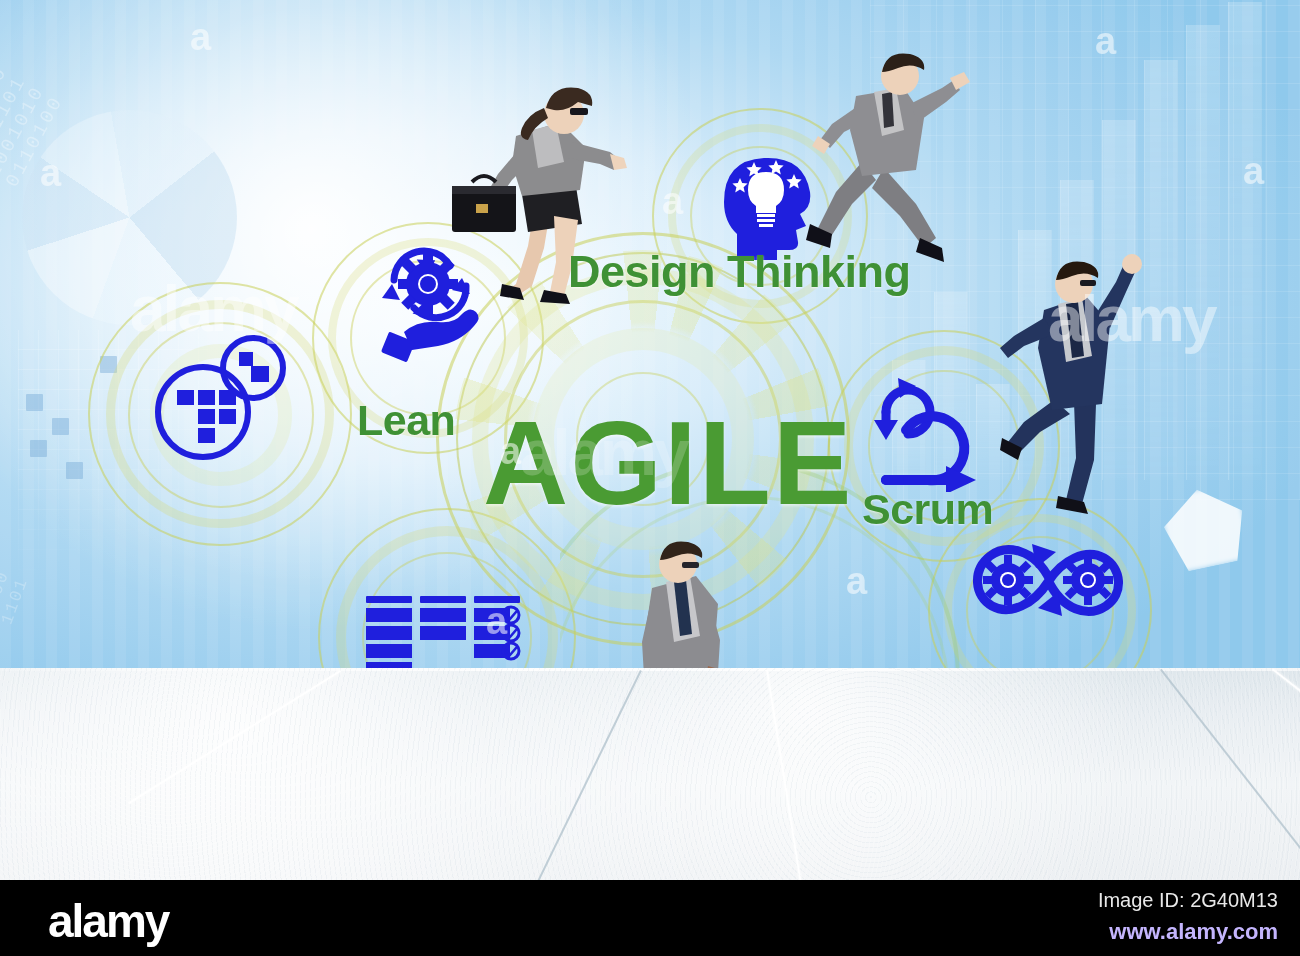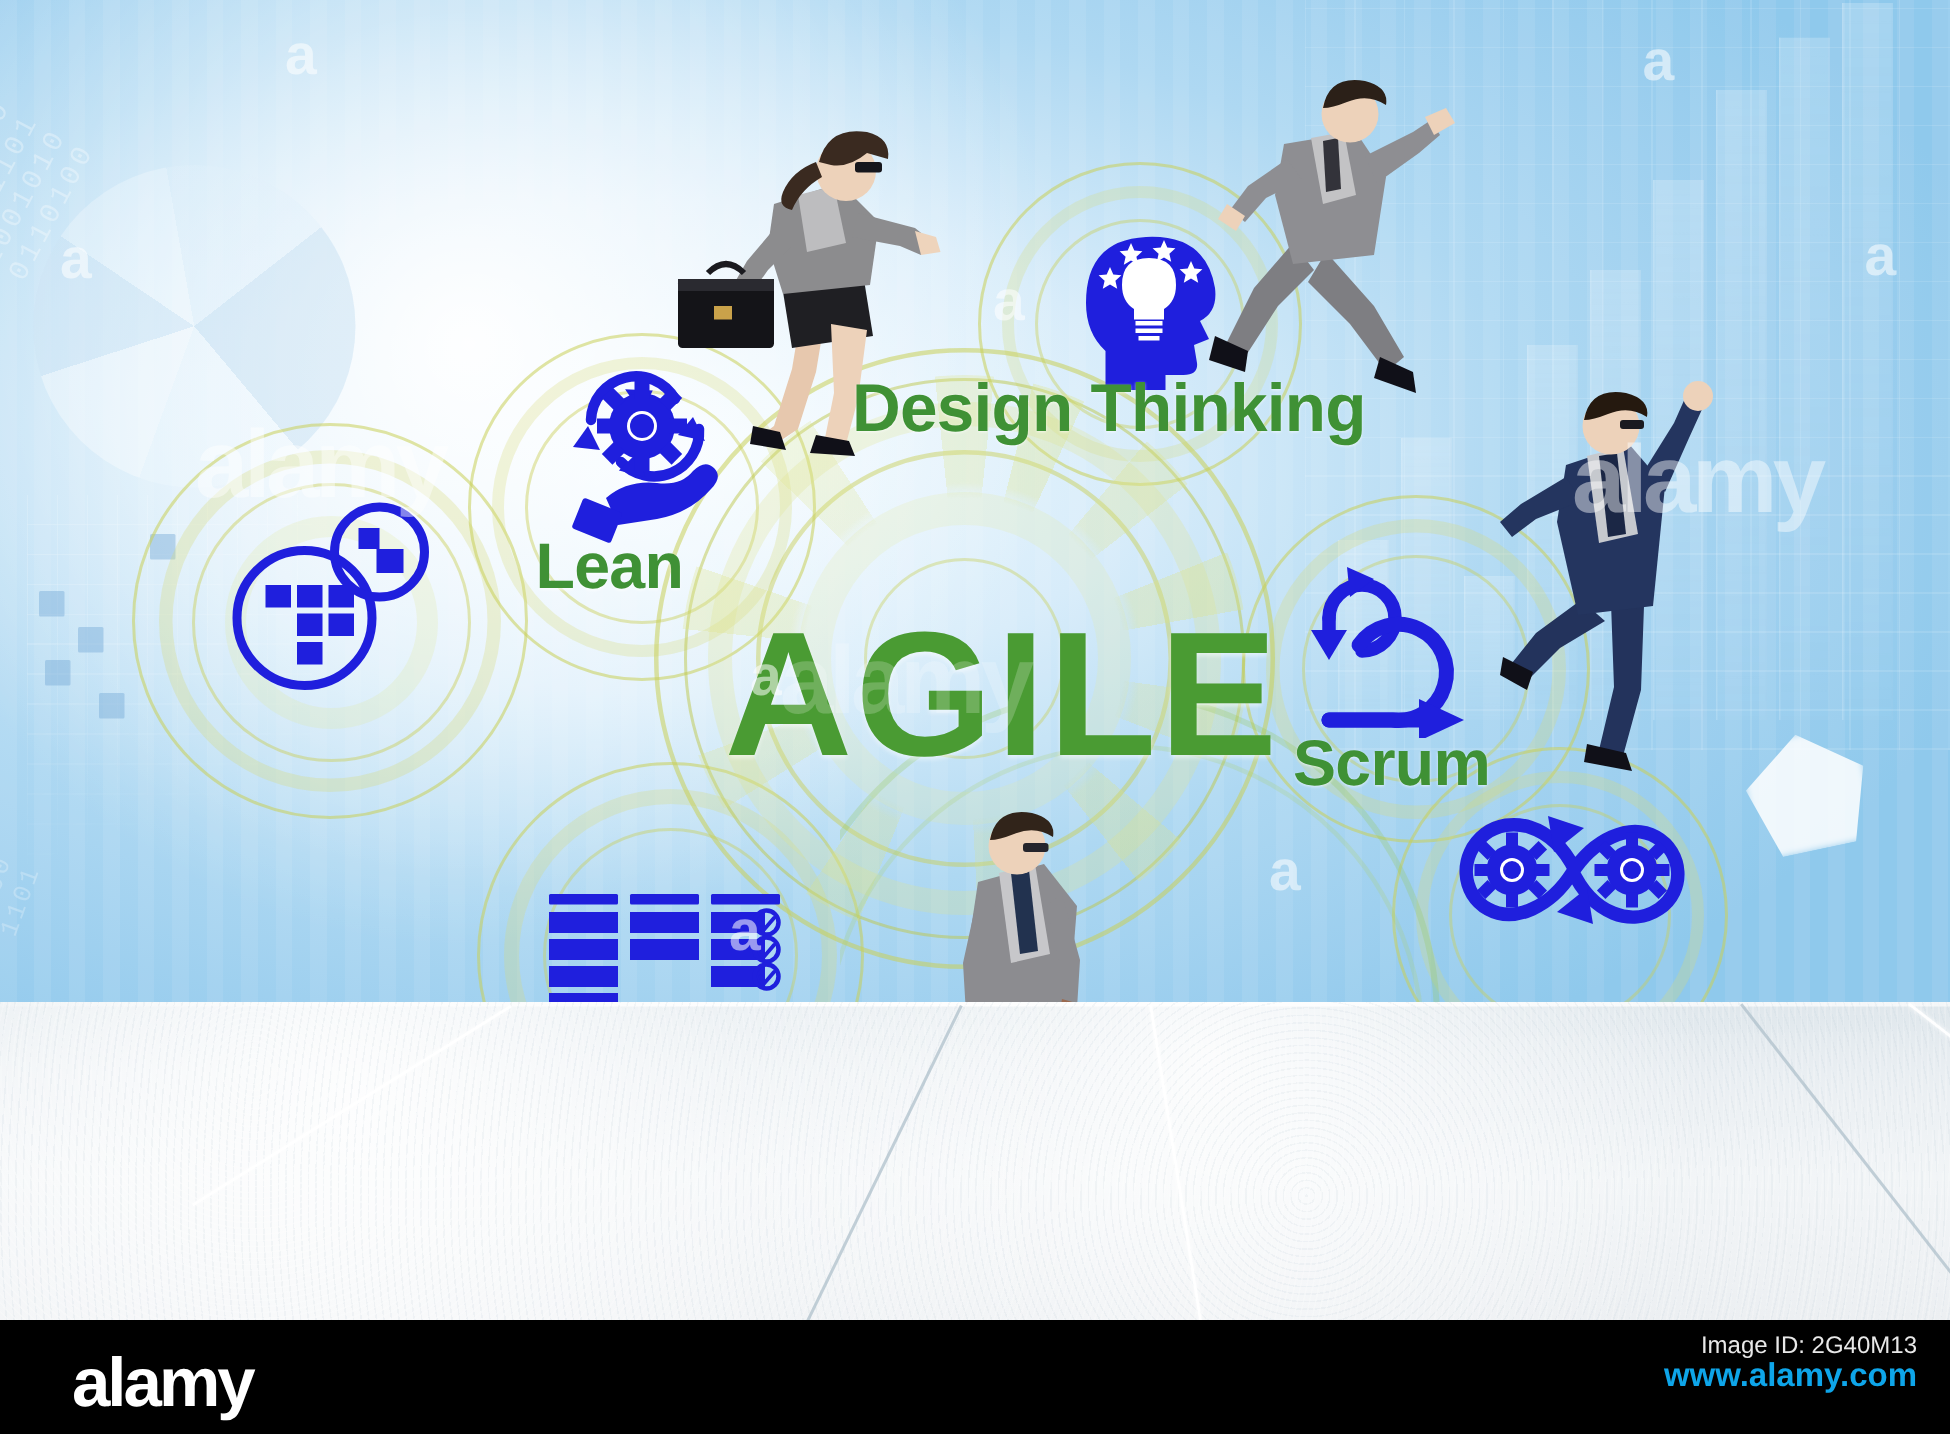--- a/index.html
+++ b/index.html
@@ -203,26 +203,26 @@
     background:#000;
   }
   #alamy-logo {
     position:absolute; left:48px; top:14px;
     color:#fff; font-size:46px; font-weight:bold;
     letter-spacing:-2px;
     font-family:"Liberation Sans", sans-serif;
   }
   #image-id {
     position:absolute; right:22px; top:9px;
-    color:#e8e8e8; font-size:16px;
+    color:#e8e8e8; font-size:20px;
     font-family:"Liberation Sans", sans-serif;
   }
   #alamy-url {
-    position:absolute; right:22px; top:24px;
-    color:#0ea5e9; font-size:22px; font-weight:bold;
+    position:absolute; right:22px; top:39px;
+    color:#c4b5fd; font-size:22px; font-weight:bold;
     font-family:"Liberation Sans", sans-serif;
   }
 </style>
 </head>
 <body>
 
 <div id="stage">
 
   <div id="scene">
 
@@ -576,21 +576,21 @@
       </g>
       <g stroke="#1f1fdd" stroke-width="2.6" fill="none" stroke-linecap="round">
         <path d="M143 21 l3 4 l6 -7"></path>
         <path d="M143 39 l3 4 l6 -7"></path>
         <path d="M143 57 l3 4 l6 -7"></path>
       </g>
     </svg>
 
     <div id="agile-word">AGILE</div>
 
-    <div class="label" style="left:357px; top:354px; font-size:43px;">Lean</div>
+    <div class="label" style="left:357px; top:396px; font-size:43px;">Lean</div>
     <div class="label" style="left:862px; top:485px; font-size:43px;">Scrum</div>
     <div class="label" style="left:568px; top:246px; font-size:45px;">Design Thinking</div>
     <div class="label" style="left:354px; top:676px; font-size:43px;">Kanban</div>
 
     <div class="wm" style="left:190px; top:16px;  font-size:38px;">a</div>
     <div class="wm" style="left:40px;  top:152px; font-size:38px;">a</div>
     <div class="wm" style="left:1095px;top:20px;  font-size:38px;">a</div>
     <div class="wm" style="left:1243px;top:150px; font-size:38px;">a</div>
     <div class="wm" style="left:662px; top:180px; font-size:38px;">a</div>
     <div class="wm" style="left:500px; top:430px; font-size:38px;">a</div>

